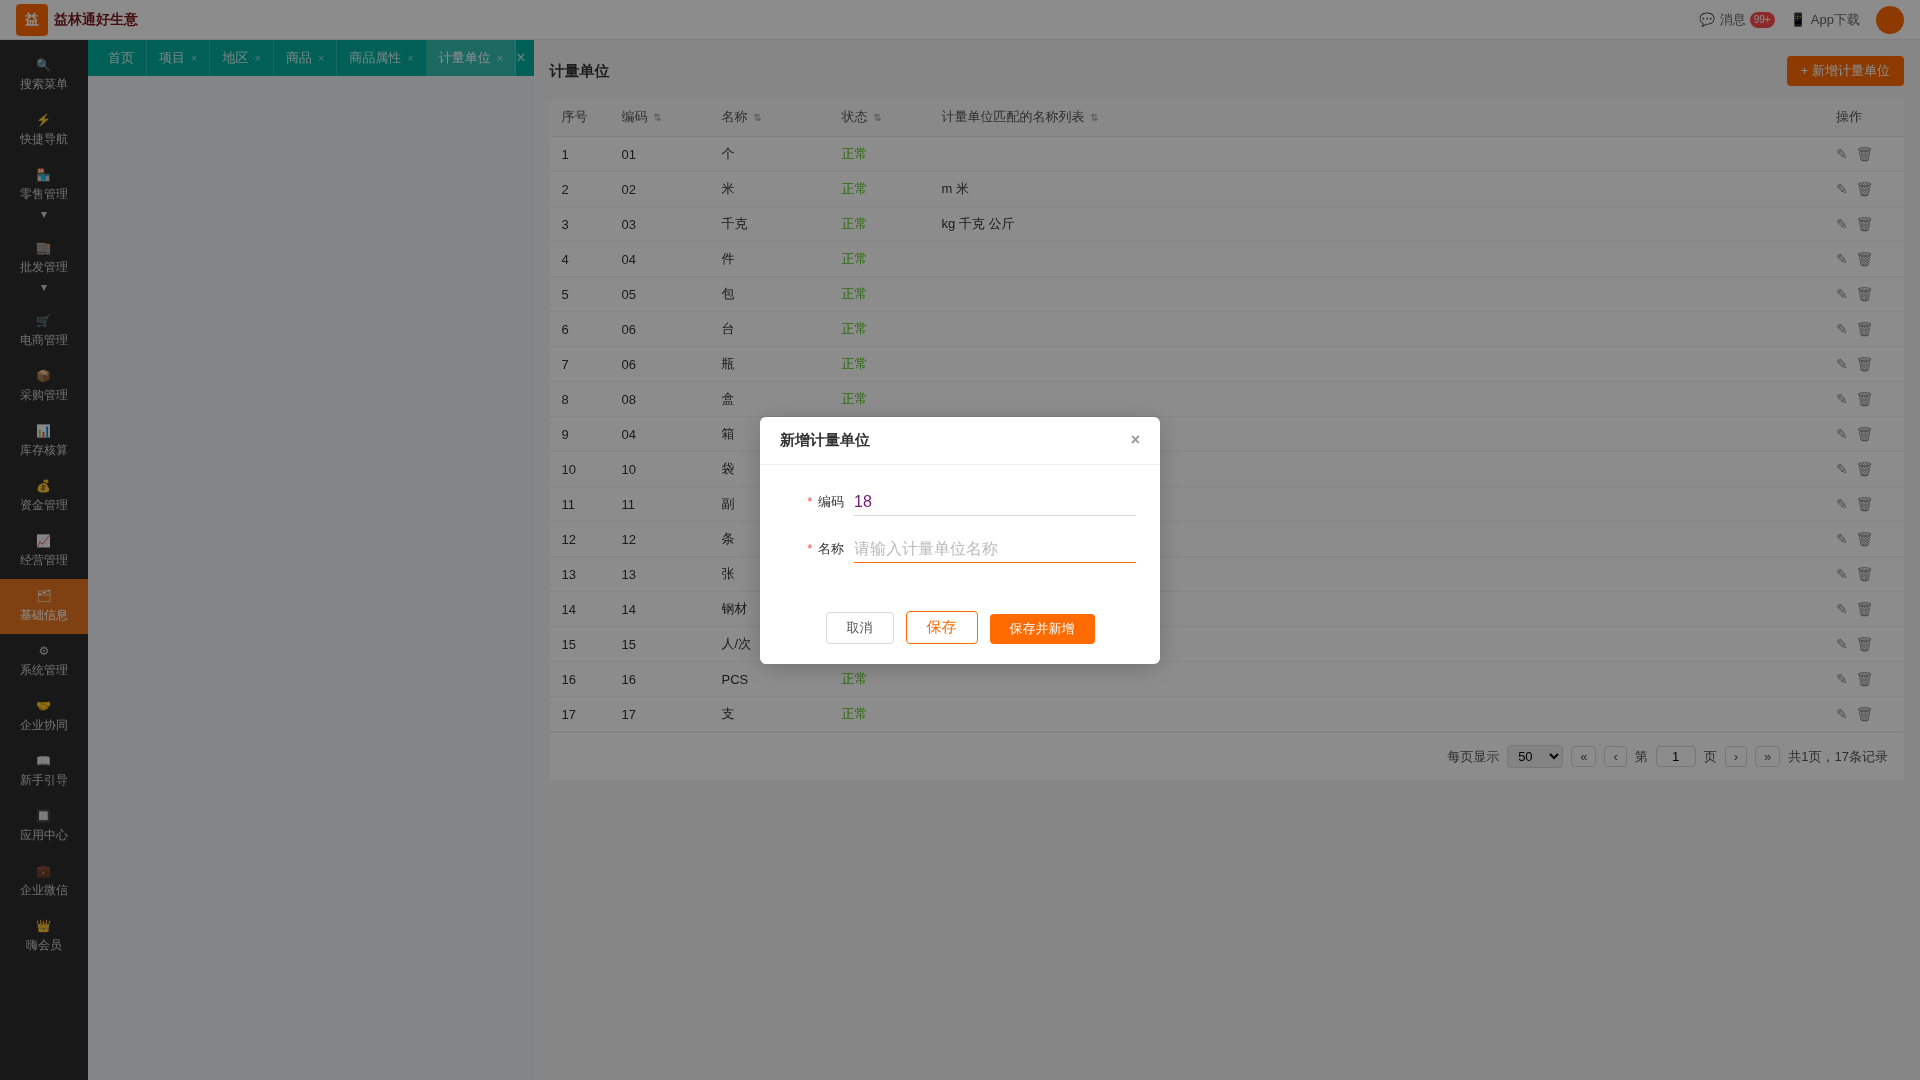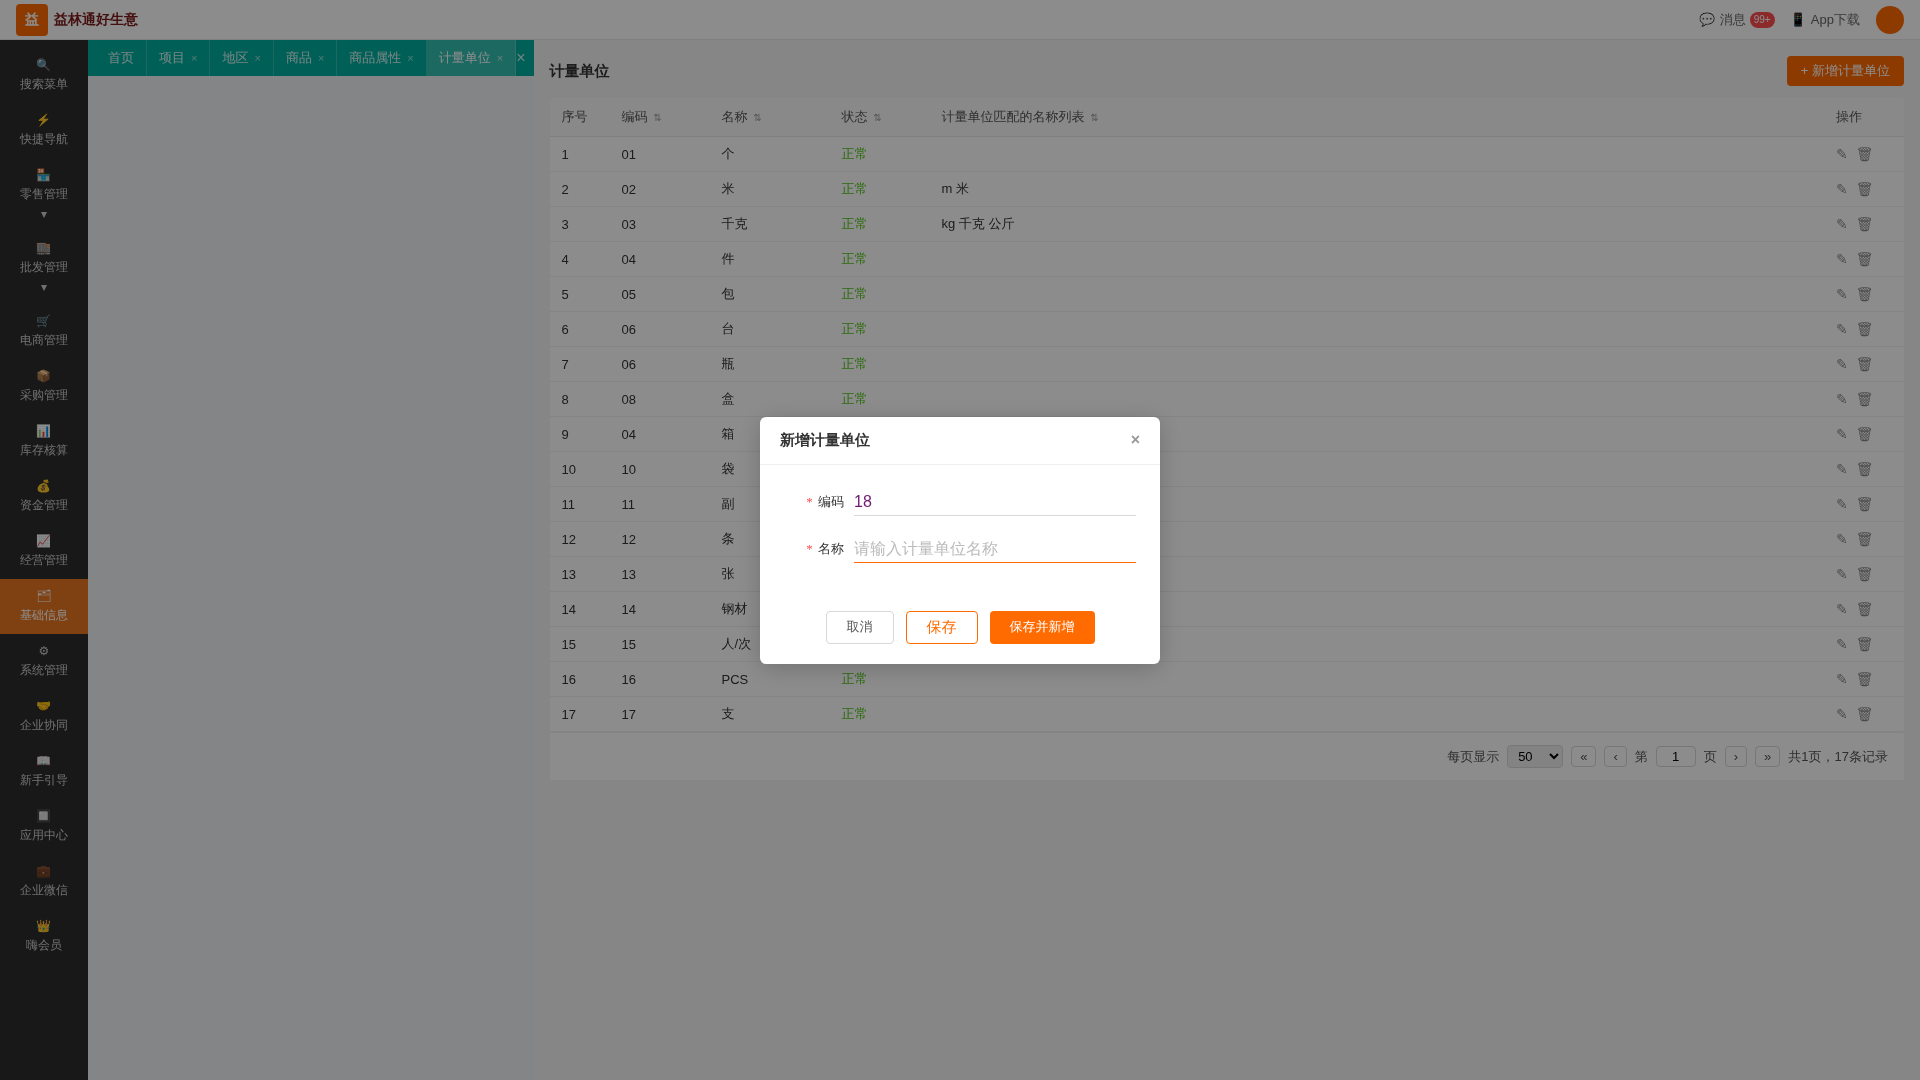--- a/index.html
+++ b/index.html
@@ -125,38 +125,39 @@
       display: flex;
       align-items: center;
       justify-content: space-between;
       font-size: 15px;
       font-weight: bold;
       color: #333;
     }
     .modal-close { cursor: pointer; color: #999; font-size: 16px; }
     .modal-body { padding: 24px 24px 16px; }
     .form-item { display: flex; align-items: center; margin-bottom: 20px; }
-    .form-label { width: 60px; text-align: right; margin-right: 10px; font-size: 13px; color: #333; font-family: Liberation Serif, serif; }
+    .form-label { width: 60px; text-align: right; margin-right: 10px; font-size: 13px; color: #333; }
     .form-label .required { color: #ff4d4f; margin-right: 2px; }
     .form-input {
       flex: 1;
       border: none;
       border-bottom: 1px solid #d9d9d9;
       padding: 4px 0;
       font-size: 16px;
       outline: none;
       color: #701a75;
     }
     .form-input.focused { border-bottom-color: #ff6b00; }
     .form-input::placeholder { color: #bbb; }
     .modal-footer {
       padding: 12px 24px 20px;
       display: flex;
       justify-content: center;
       gap: 12px;
+      align-items: flex-end;
     }
     .btn-cancel { border: 1px solid #d9d9d9; background: #fff; color: #555; padding: 6px 20px; border-radius: 4px; cursor: pointer; font-size: 13px; }
     .btn-save { border: 1px solid #ff6b00; background: #fff; color: #ff6b00; padding: 6px 20px; border-radius: 4px; cursor: pointer; font-size: 15px; }
     .btn-save-add { background: #ff6b00; color: #fff; border: none; padding: 6px 20px; border-radius: 4px; cursor: pointer; font-size: 13px; }
 
     .col-seq { width: 60px; }
     .col-code { width: 100px; }
     .col-name { width: 120px; }
     .col-status { width: 100px; }
     .col-action { width: 80px; }

